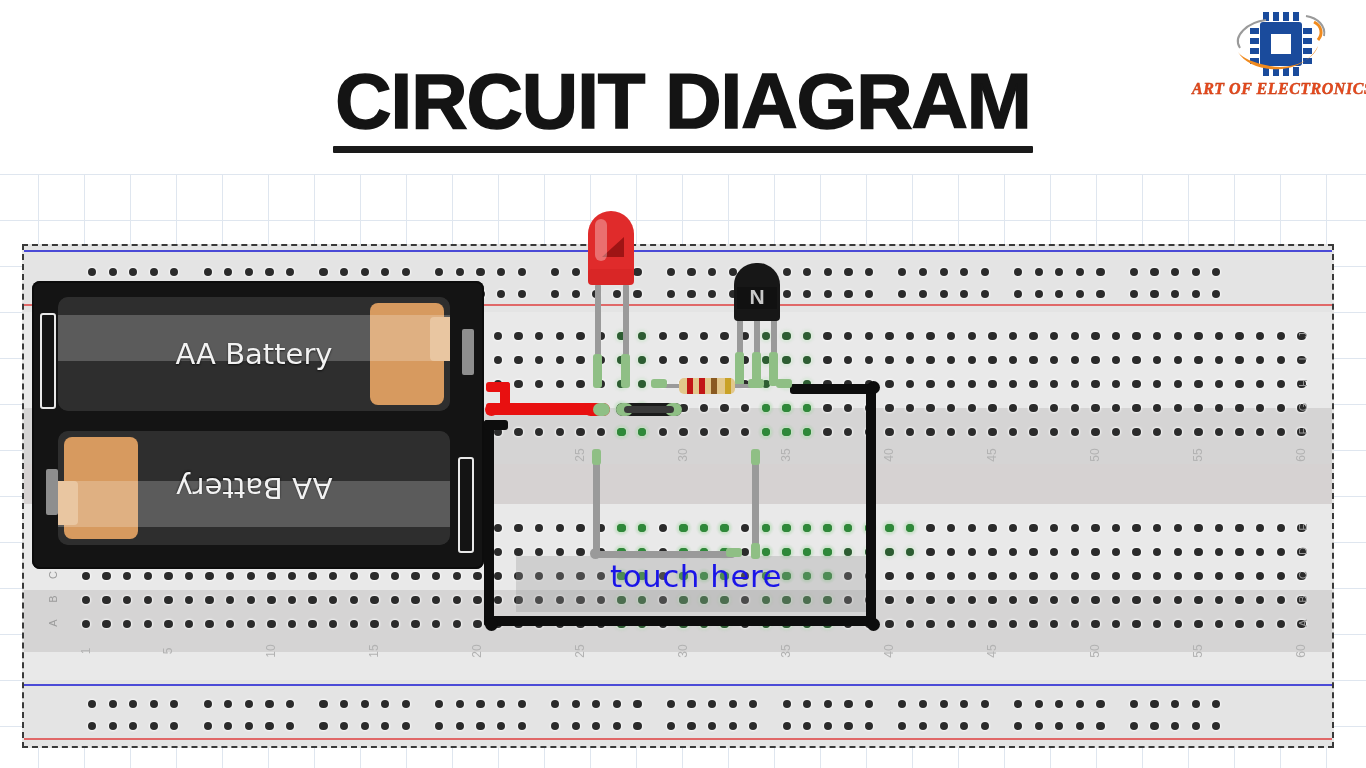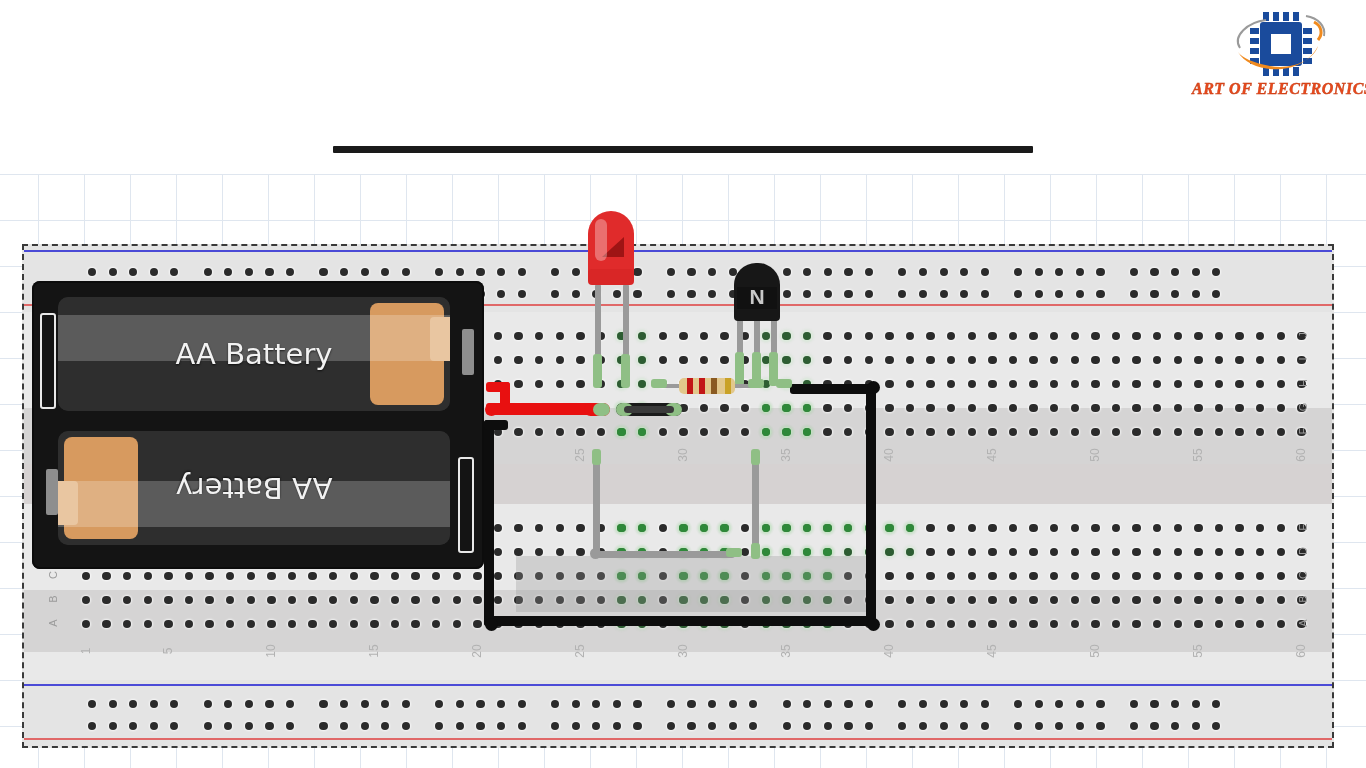--- a/index.html
+++ b/index.html
@@ -225,20 +225,21 @@
   }
 </style>
 </head>
 <body>
 
 <div id="stage">
 
   <div class="grid-bg"></div>
 
   <div class="header">
+    <div class="title">CIRCUIT DIAGRAM</div>
     <div class="title-underline"></div>
 
     <div class="logo">
       <div class="logo-mark">
         <svg width="104" height="72" viewBox="0 0 104 72">
 
           <g fill="#1a4b9c">
             <rect x="37" y="4" width="6" height="9"></rect>
               <rect x="47" y="4" width="6" height="9"></rect>
             <rect x="57" y="4" width="6" height="9"></rect>
@@ -1223,20 +1224,21 @@
           <div style="position: absolute; left: 1147.05px; top: 41.9px; width: 8.2px; height: 8.2px; border-radius: 50%; background: rgb(43, 43, 43); box-shadow: rgba(255, 255, 255, 0.75) 0px 0px 2px 1px;"></div>
           <div style="position: absolute; left: 1167.65px; top: 19.9px; width: 8.2px; height: 8.2px; border-radius: 50%; background: rgb(43, 43, 43); box-shadow: rgba(255, 255, 255, 0.75) 0px 0px 2px 1px;"></div>
           <div style="position: absolute; left: 1167.65px; top: 41.9px; width: 8.2px; height: 8.2px; border-radius: 50%; background: rgb(43, 43, 43); box-shadow: rgba(255, 255, 255, 0.75) 0px 0px 2px 1px;"></div>
           <div style="position: absolute; left: 1188.25px; top: 19.9px; width: 8.2px; height: 8.2px; border-radius: 50%; background: rgb(43, 43, 43); box-shadow: rgba(255, 255, 255, 0.75) 0px 0px 2px 1px;"></div>
           <div style="position: absolute; left: 1188.25px; top: 41.9px; width: 8.2px; height: 8.2px; border-radius: 50%; background: rgb(43, 43, 43); box-shadow: rgba(255, 255, 255, 0.75) 0px 0px 2px 1px;"></div>
         </div>
     </div>
   </div>
 
   <div class="touch-zone"></div>
+  <div class="touch-here">touch here</div>
 
   <div class="wire">
 
     <div class="wire-seg wire-black" style="left:484px; top:420px; width:10px; height:206px;"></div>
     <div class="wire-seg wire-black" style="left:484px; top:420px; width:24px; height:10px;"></div>
     <div class="wire-seg wire-black" style="left:484px; top:616px; width:392px; height:10px;"></div>
     <div class="wire-seg wire-black" style="left:866px; top:384px; width:10px; height:242px;"></div>
     <div class="wire-seg wire-black" style="left:790px; top:384px; width:86px; height:10px;"></div>
     <div class="wire-cap wire-black" style="left:485px; top:618px;"></div>
     <div class="wire-cap wire-black" style="left:867px; top:618px;"></div>

